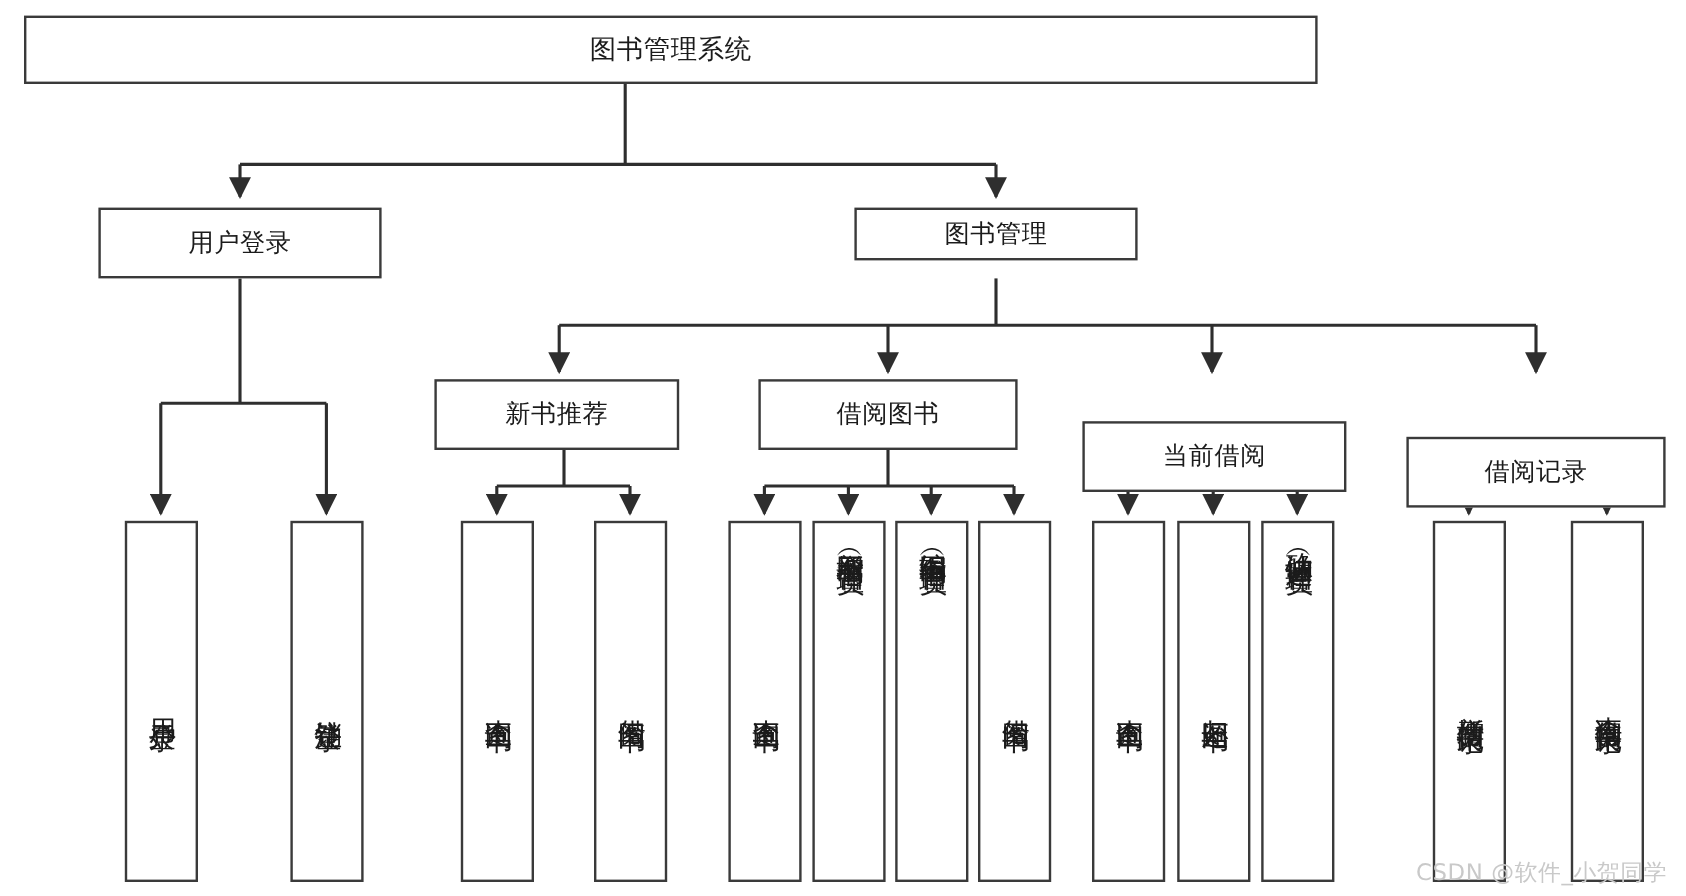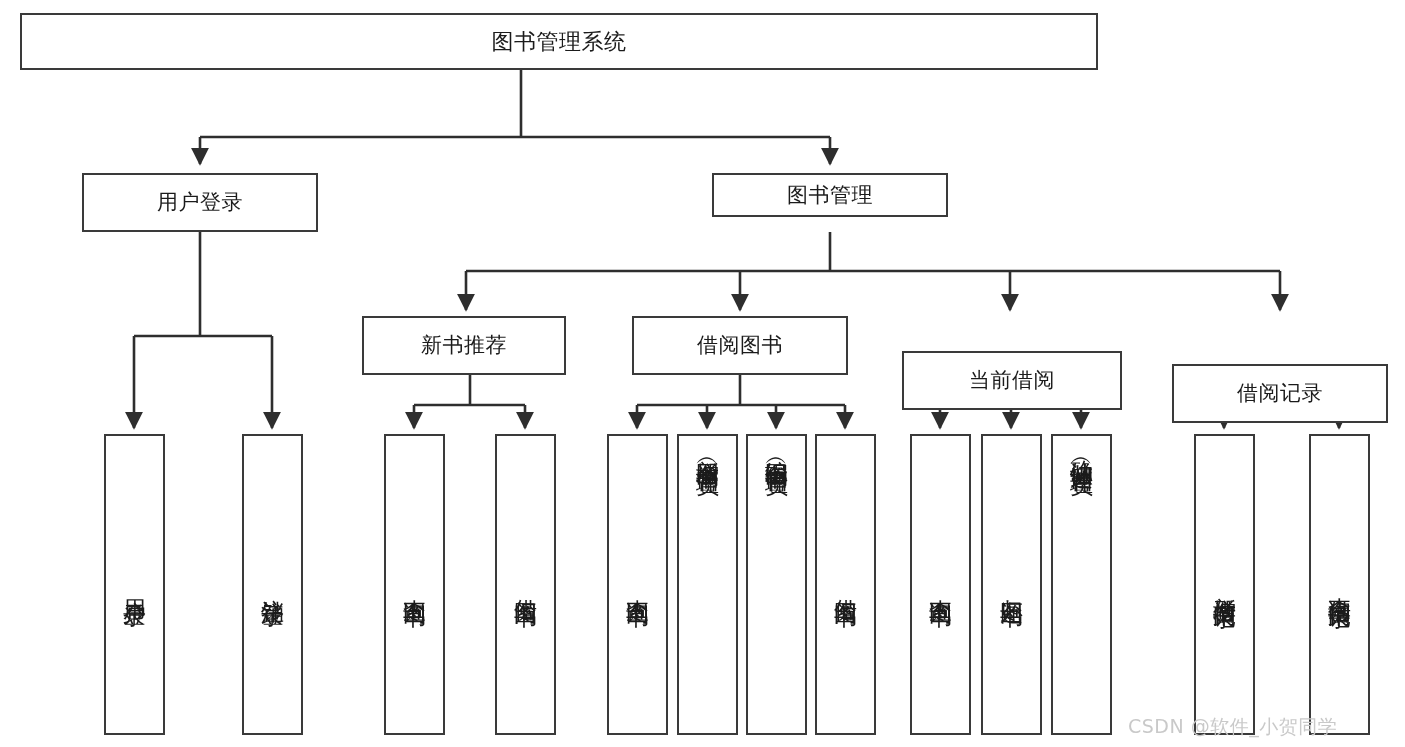--- a/index.html
+++ b/index.html
@@ -202,15 +202,15 @@
   </div>
 
   <div class="node vert center" style="left:1194px; top:434px; width:61px; height:301px;">
     <span class="lbl">新增借阅记录</span>
   </div>
 
   <div class="node vert center" style="left:1309px; top:434px; width:61px; height:301px;">
     <span class="lbl">查询借阅记录</span>
   </div>
 
-  <div class="watermark" style="left:1128px; top:714px;">CSDN @软件_小贺同学</div>
+  <div class="watermark" style="left:1180px; top:714px;">CSDN @软件_小贺同学</div>
 
 </div>
 
 </body></html>

